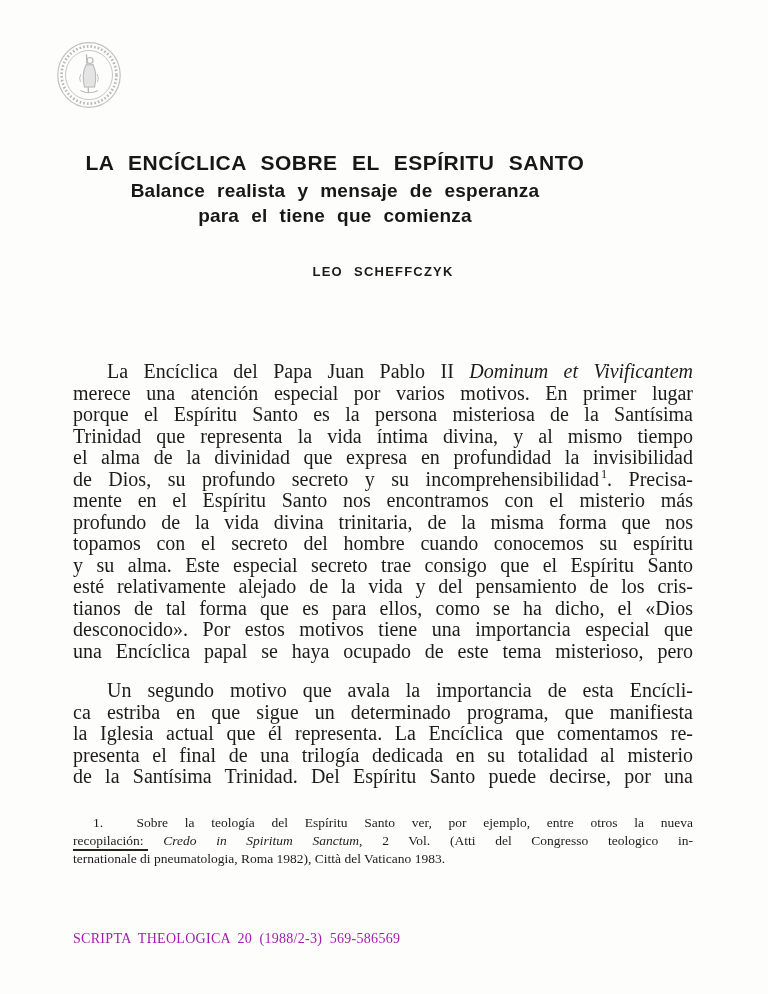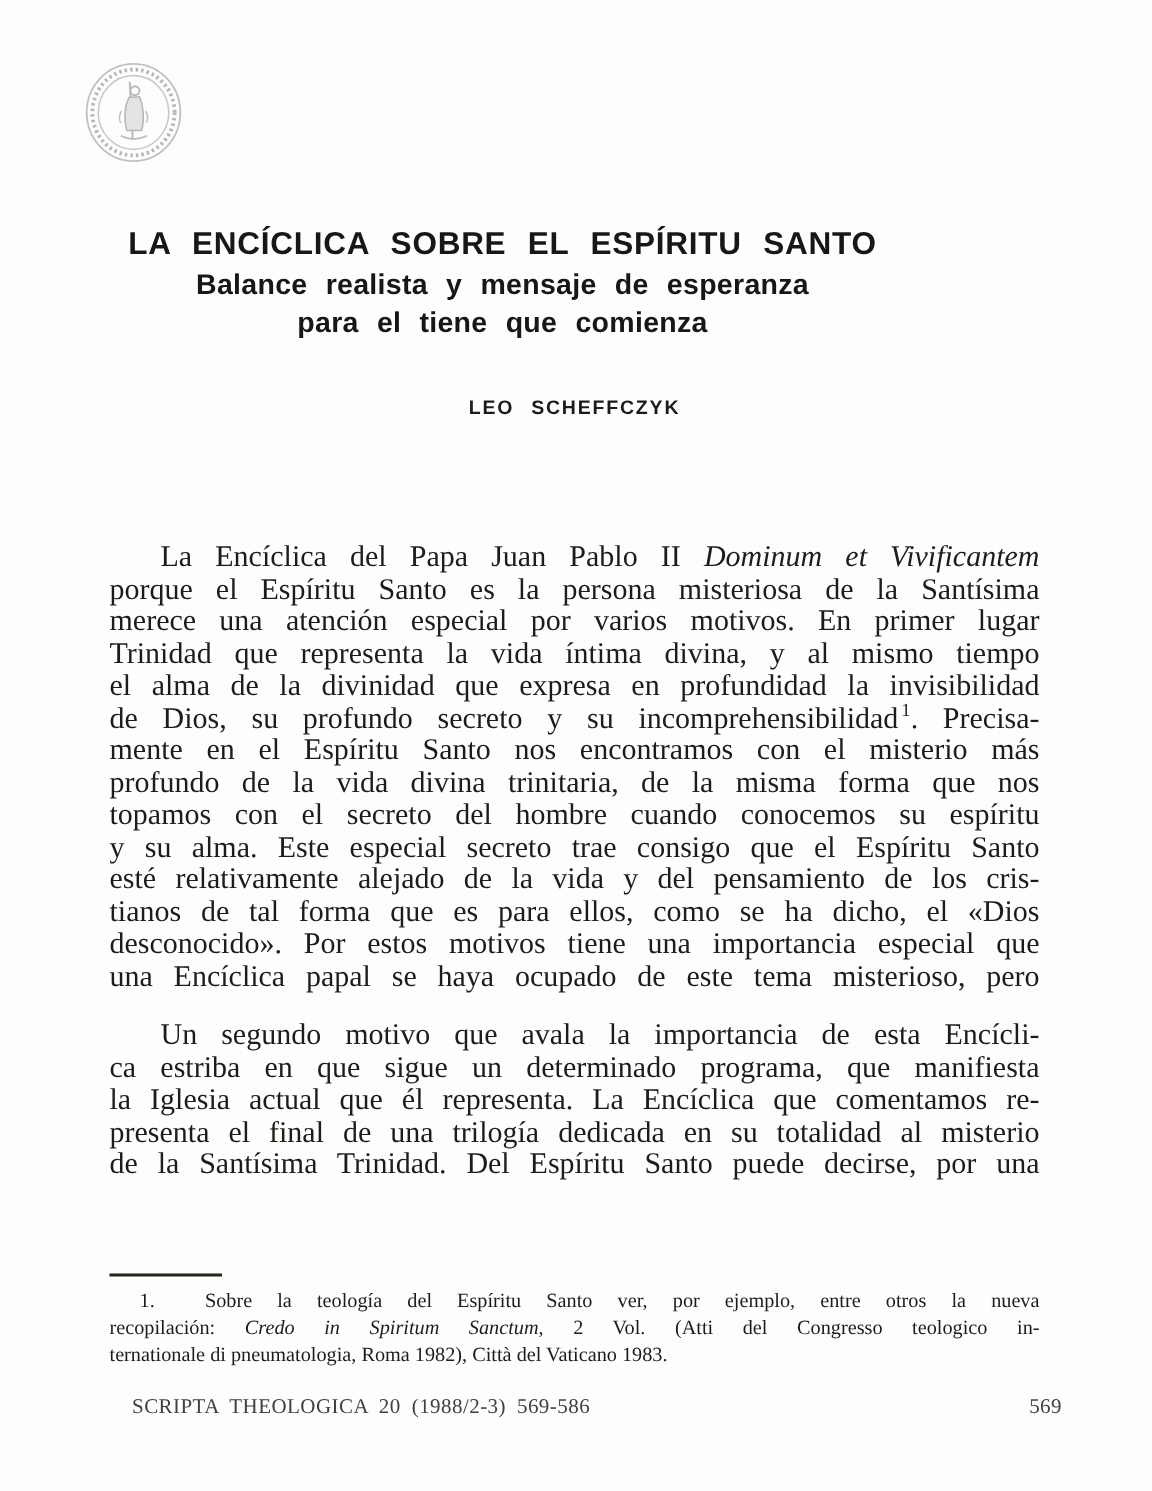--- a/index.html
+++ b/index.html
@@ -41,28 +41,28 @@
   .para2 { margin-top: 18px; }
   .tline { text-align: justify; text-align-last: left; }
   .tline.just { text-align-last: justify; }
   .tline.ind { text-indent: 34px; }
   .it { font-style: italic; }
   sup { font-size: 0.62em; line-height: 0; vertical-align: super; margin-left: 2px; }
   .fn-rule {
     position: absolute; left: 73px; top: 849px;
     width: 75px; height: 2px; background: #26231f;
   }
-  .footnote { position: absolute; left: 73px; top: 858px; width: 620px; }
+  .footnote { position: absolute; left: 73px; top: 814px; width: 620px; }
   .footnote .tline { font-size: 13.5px; line-height: 18px; }
   .footnote .tline.ind { text-indent: 20px; }
   .footer {
-    position: absolute; left: 88px; top: 931px; width: 620px;
-    display: flex; justify-content: space-between;
+    position: absolute; left: 73px; top: 931px; width: 620px;
+    display: flex; justify-content: flex-start;
     font-size: 14px; letter-spacing: 0.3px; word-spacing: 0.25em;
-    color: #404040;
+    color: #a21caf;
   }
 </style>
 </head>
 <body>
 
 <div class="page">
 
   <svg class="seal" width="66" height="68" viewBox="0 0 66 68" aria-hidden="true">
     <ellipse cx="33" cy="34" rx="31.2" ry="32.4" fill="none" stroke="#c0c0c0" stroke-width="1.2"></ellipse>
     <ellipse cx="33" cy="34" rx="23.5" ry="24.6" fill="none" stroke="#c6c6c6" stroke-width="1"></ellipse>
@@ -79,22 +79,22 @@
     <h1 class="title">LA ENCÍCLICA SOBRE EL ESPÍRITU SANTO</h1>
     <div class="subtitle first">Balance realista y mensaje de esperanza</div>
     <div class="subtitle">para el tiene que comienza</div>
   </div>
 
   <div class="author">LEO SCHEFFCZYK</div>
 
   <div class="body-text">
     <div class="para">
         <div class="tline just ind"><span>La Encíclica del Papa Juan Pablo II </span><span class="it">Dominum et Vivificantem</span></div>
+        <div class="tline just"><span>merece una atención especial por varios motivos. En primer lugar</span></div>
         <div class="tline just"><span>porque el Espíritu Santo es la persona misteriosa de la Santísima</span></div>
-        <div class="tline just"><span>merece una atención especial por varios motivos. En primer lugar</span></div>
         <div class="tline just"><span>Trinidad que representa la vida íntima divina, y al mismo tiempo</span></div>
         <div class="tline just"><span>el alma de la divinidad que expresa en profundidad la invisibilidad</span></div>
         <div class="tline just"><span>de Dios, su profundo secreto y su incomprehensibilidad</span><sup>1</sup><span>. Precisa-</span></div>
         <div class="tline just"><span>mente en el Espíritu Santo nos encontramos con el misterio más</span></div>
         <div class="tline just"><span>profundo de la vida divina trinitaria, de la misma forma que nos</span></div>
         <div class="tline just"><span>topamos con el secreto del hombre cuando conocemos su espíritu</span></div>
         <div class="tline just"><span>y su alma. Este especial secreto trae consigo que el Espíritu Santo</span></div>
         <div class="tline just"><span>esté relativamente alejado de la vida y del pensamiento de los cris-</span></div>
         <div class="tline just"><span>tianos de tal forma que es para ellos, como se ha dicho, el «Dios</span></div>
         <div class="tline just"><span>desconocido». Por estos motivos tiene una importancia especial que</span></div>

